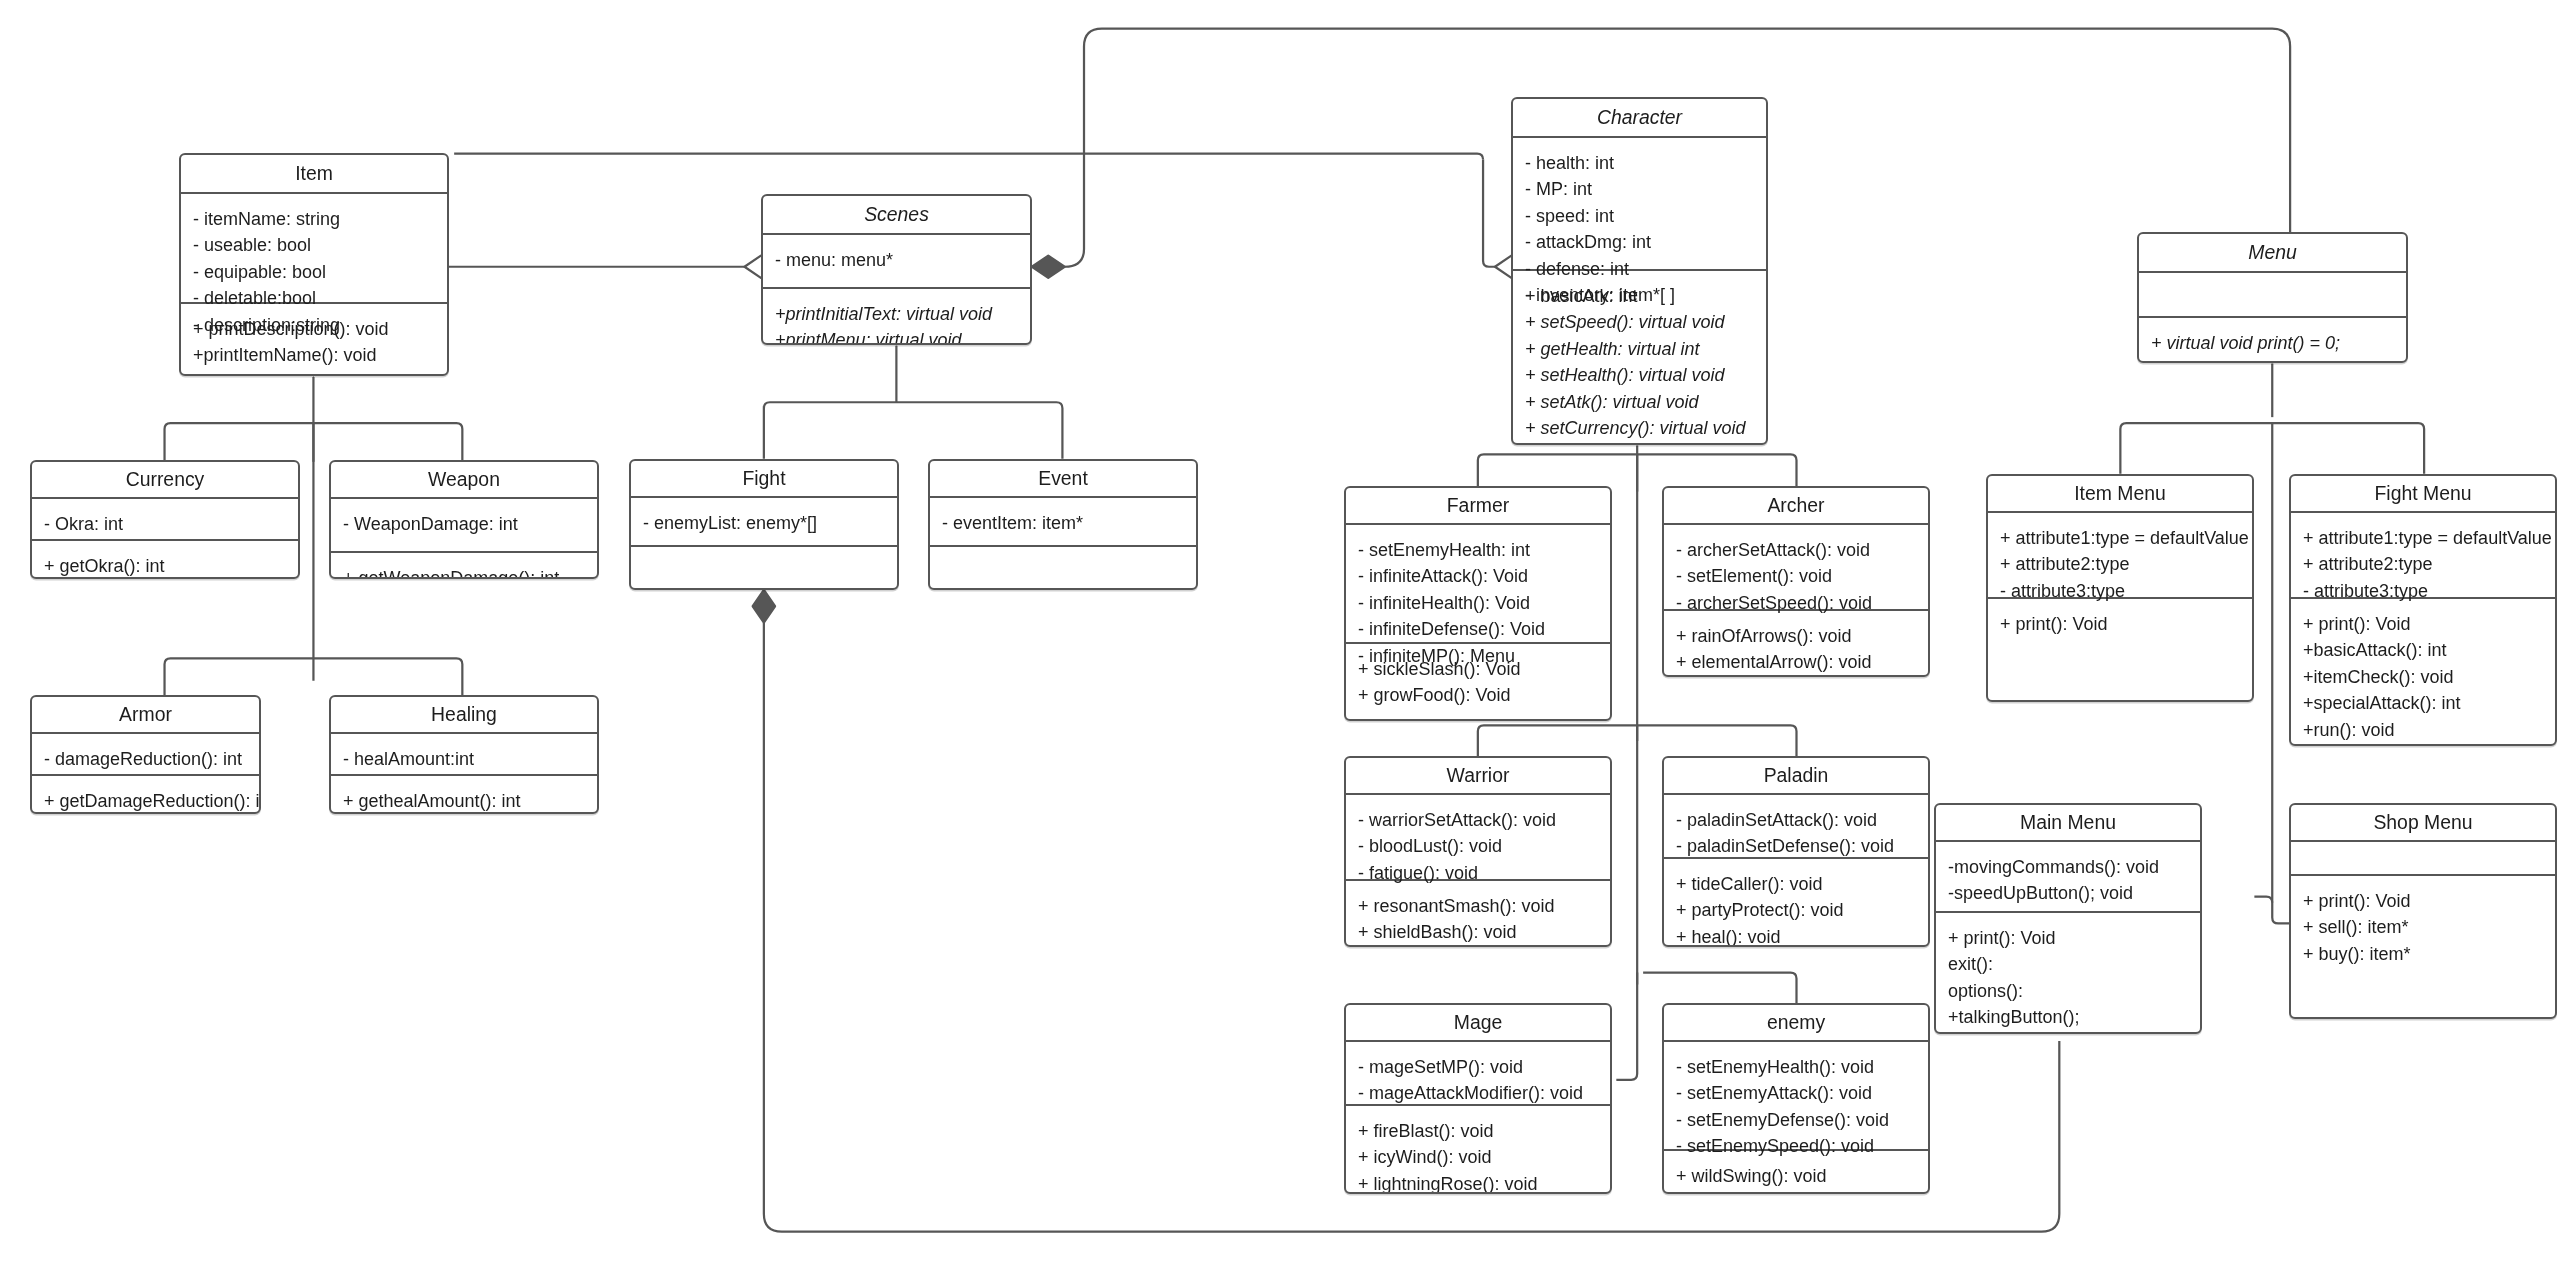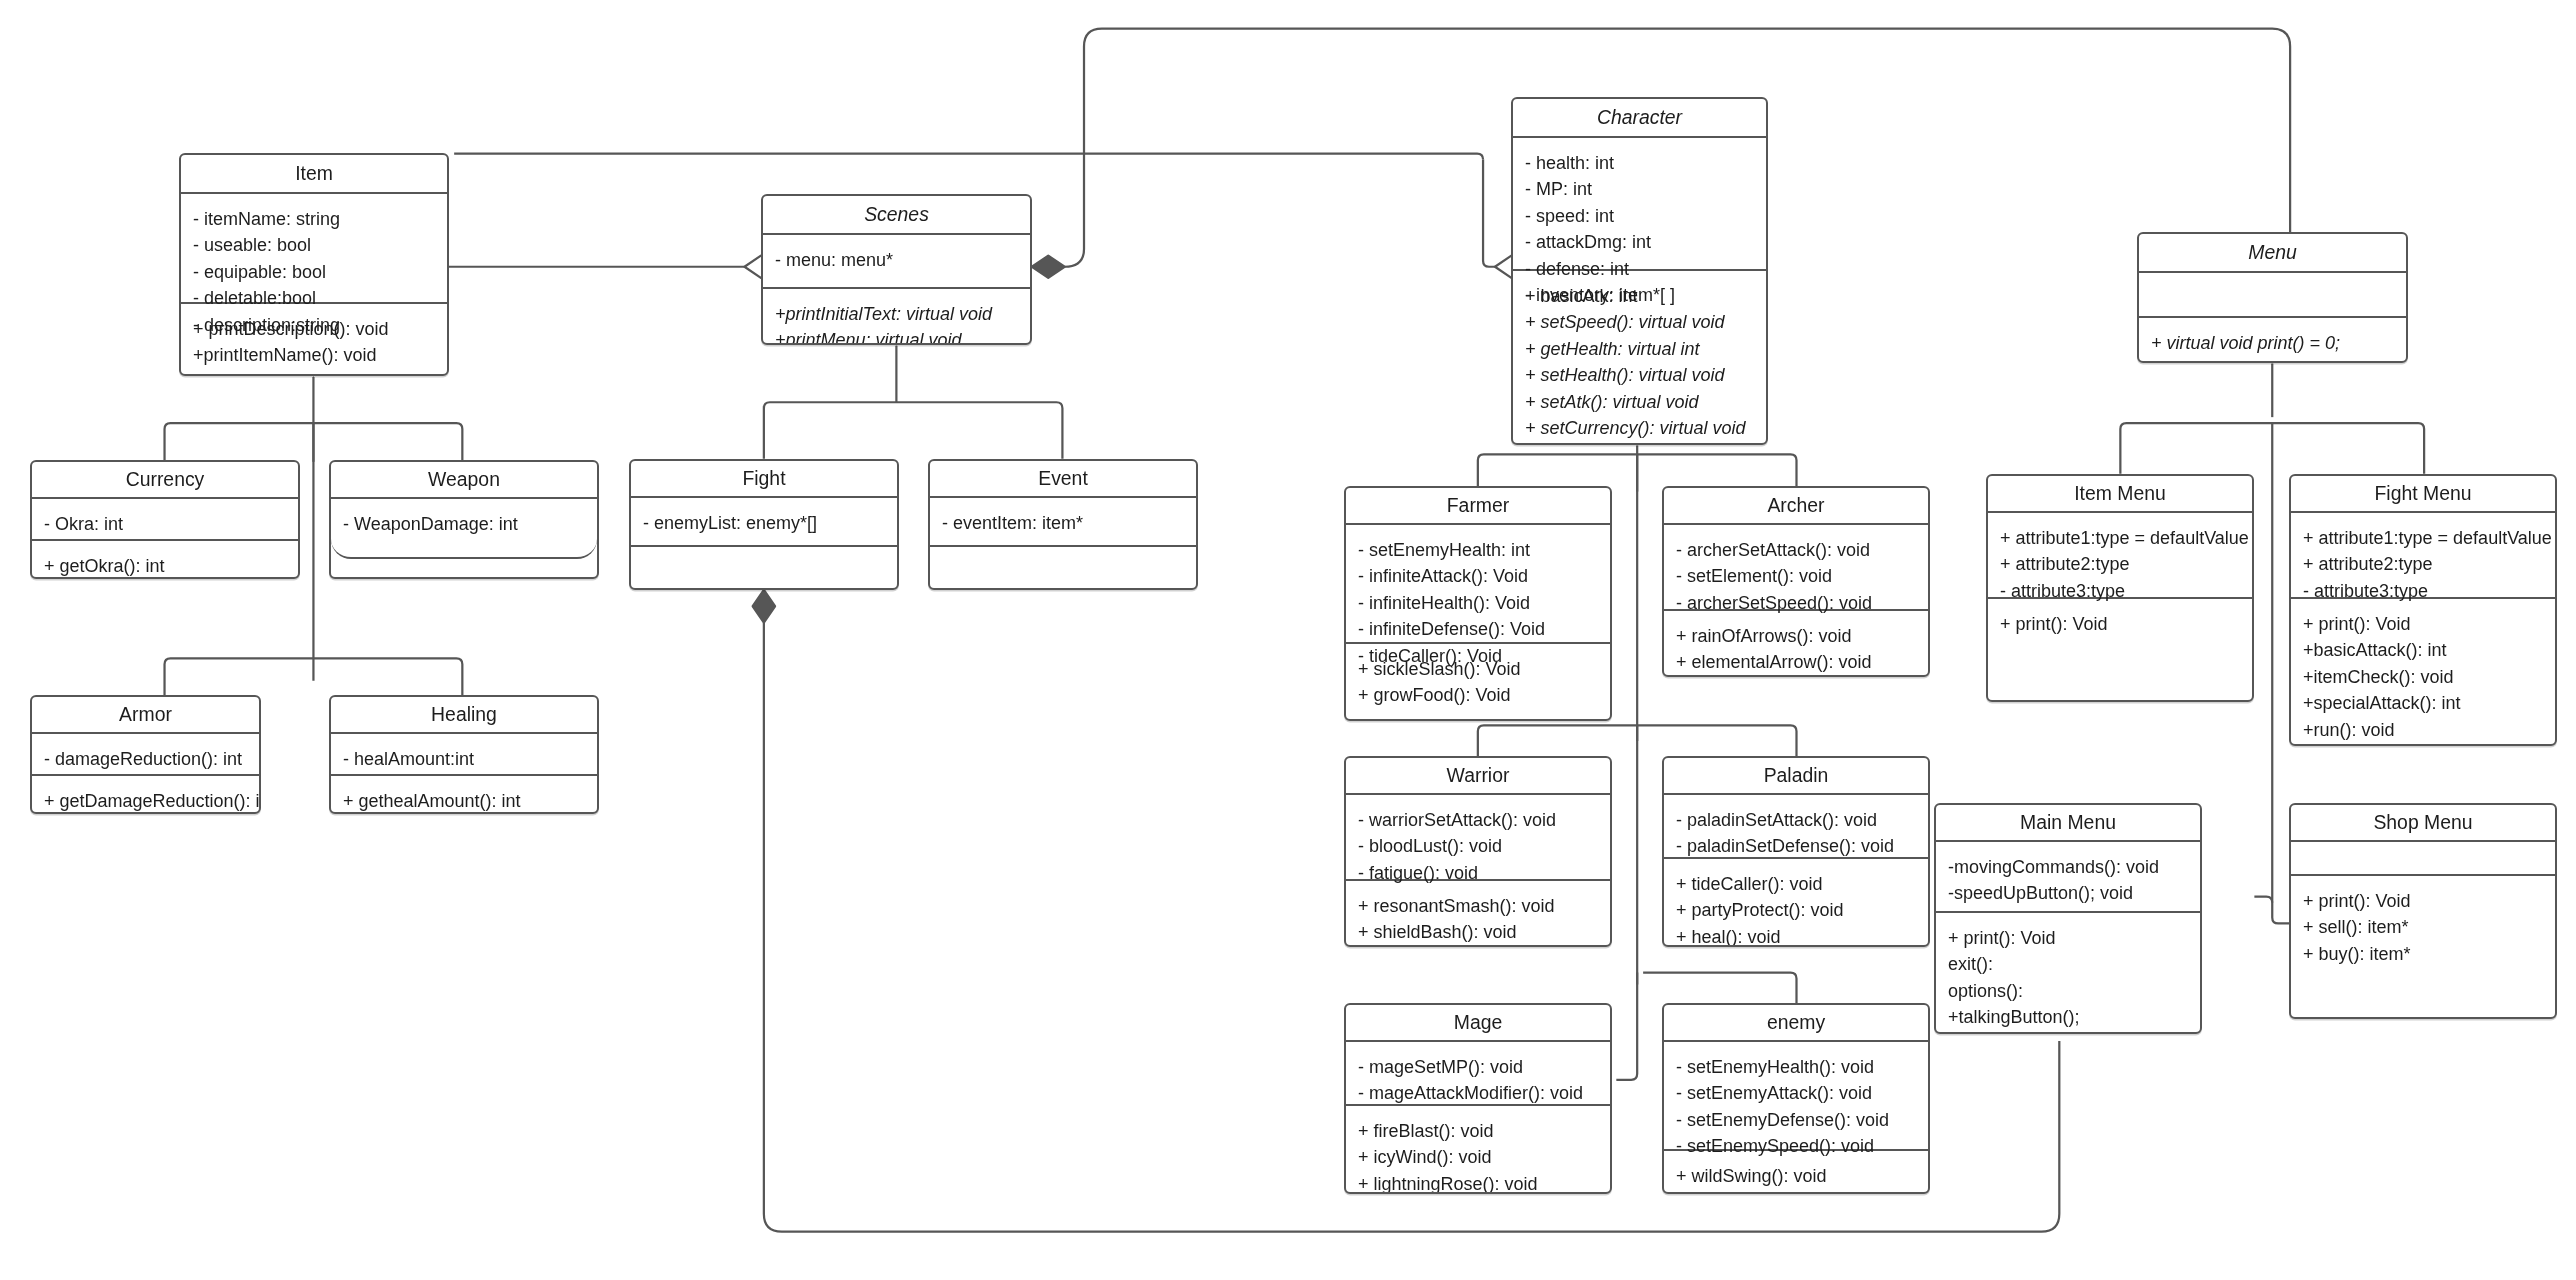--- a/index.html
+++ b/index.html
@@ -173,21 +173,21 @@
         <div class="cls-name" style="height: 37px; padding: 0px; line-height: 35px;">Currency</div>
         <div class="cls-attrs" style="height: 42px;">
           <span class="mem">- Okra: int</span>
         </div>
         <div class="cls-ops">
           <span class="mem">+ getOkra(): int</span>
         </div>
       </div>
       <div class="uml-class" style="left: 329px; top: 460px; width: 270px; height: 119px;">
         <div class="cls-name" style="height: 37px; padding: 0px; line-height: 35px;">Weapon</div>
-        <div class="cls-attrs" style="height: 60px; border-radius: 20px;">
+        <div class="cls-attrs" style="height: 54px;">
           <span class="mem">- WeaponDamage: int</span>
         </div>
         <div class="cls-ops">
           <span class="mem">+ getWeaponDamage(): int</span>
         </div>
       </div>
       <div class="uml-class" style="left: 30px; top: 695px; width: 231px; height: 119px;">
         <div class="cls-name" style="height: 37px; padding: 0px; line-height: 35px;">Armor</div>
         <div class="cls-attrs" style="height: 42px;">
           <span class="mem">- damageReduction(): int</span>
@@ -219,21 +219,21 @@
         </div>
         <div class="cls-ops empty"></div>
       </div>
       <div class="uml-class" style="left: 1344px; top: 486px; width: 268px; height: 235px;">
         <div class="cls-name" style="height: 37px; padding: 0px; line-height: 35px;">Farmer</div>
         <div class="cls-attrs" style="height: 119px;">
           <span class="mem">- setEnemyHealth: int</span>
           <span class="mem">- infiniteAttack(): Void</span>
           <span class="mem">- infiniteHealth(): Void</span>
           <span class="mem">- infiniteDefense(): Void</span>
-          <span class="mem">- tideCaller(): Void</span>
+          <span class="mem">- infiniteMP(): Menu</span>
         </div>
         <div class="cls-ops">
           <span class="mem">+ sickleSlash(): Void</span>
           <span class="mem">+ growFood(): Void</span>
         </div>
       </div>
       <div class="uml-class" style="left: 1662px; top: 486px; width: 268px; height: 191px;">
         <div class="cls-name" style="height: 37px; padding: 0px; line-height: 35px;">Archer</div>
         <div class="cls-attrs" style="height: 86px;">
           <span class="mem">- archerSetAttack(): void</span>

